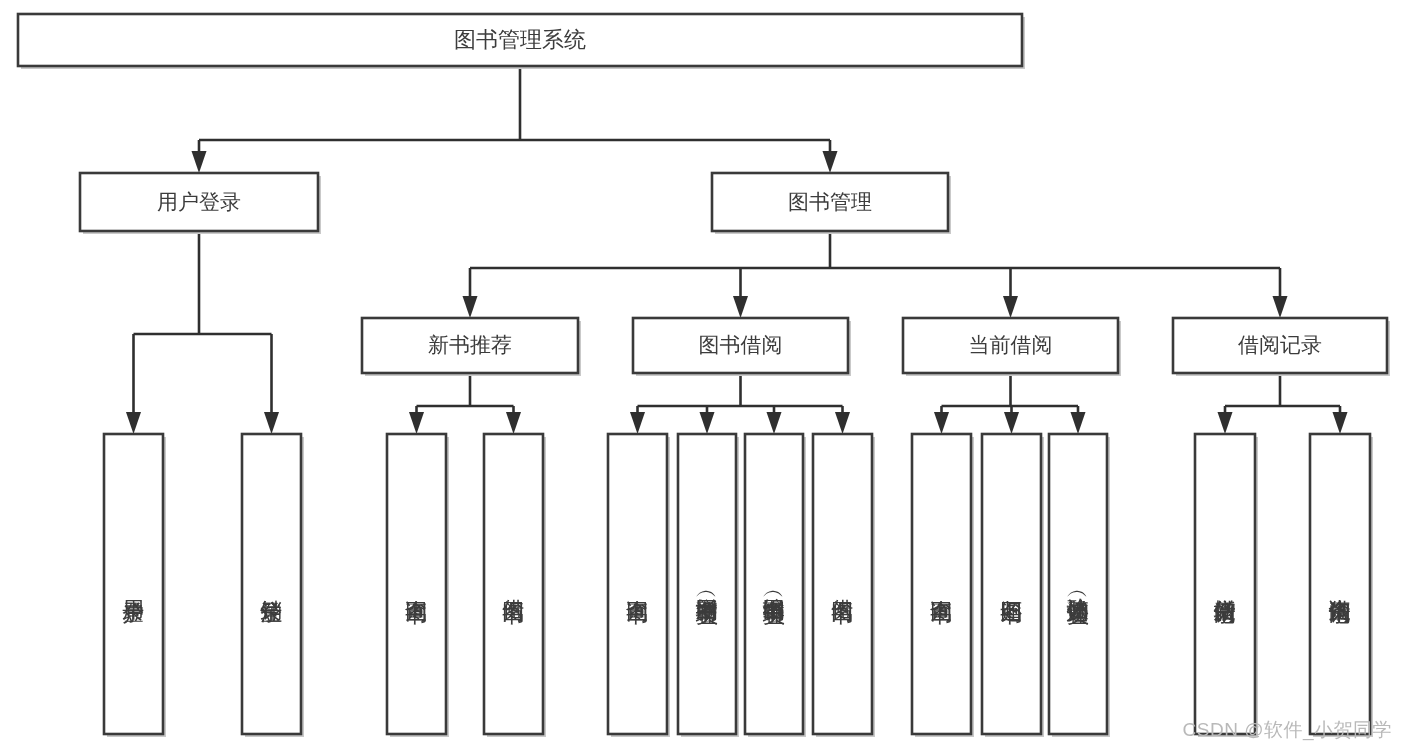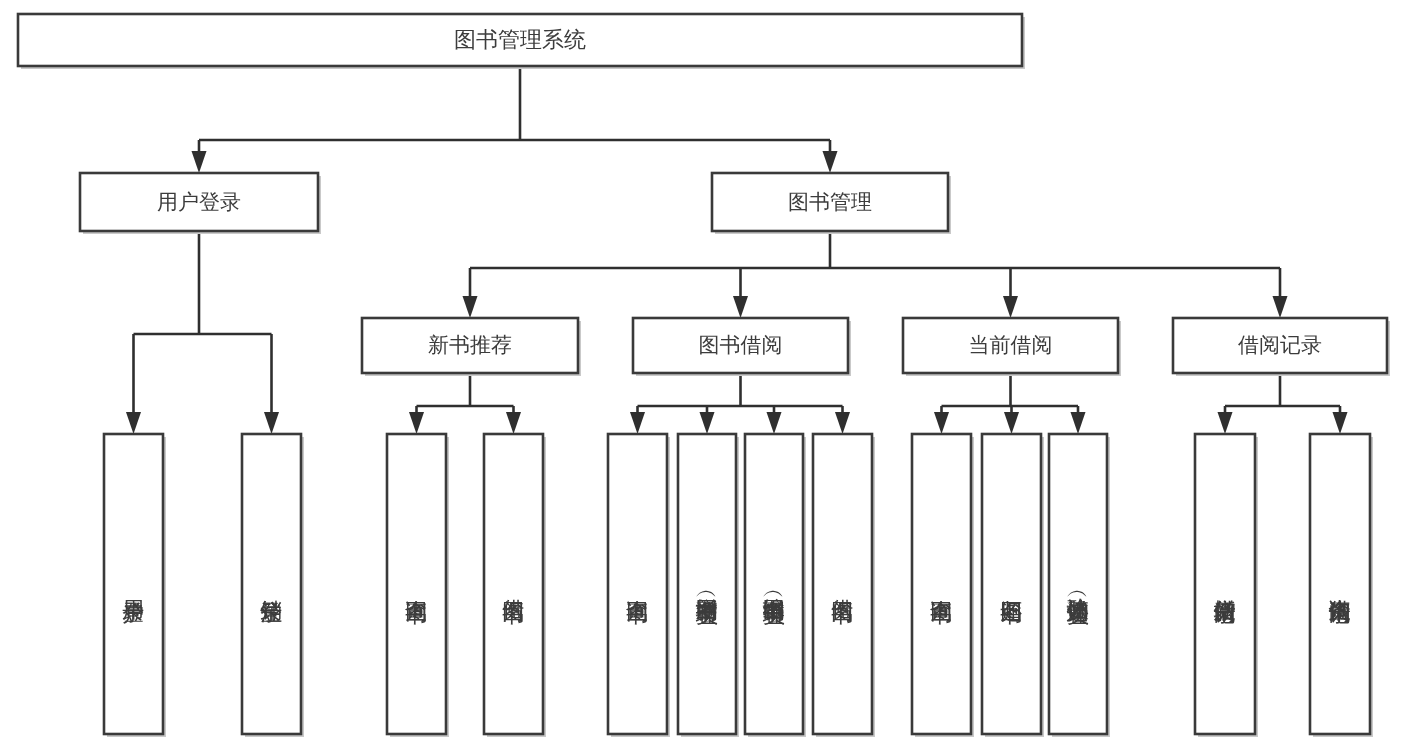--- a/index.html
+++ b/index.html
@@ -236,13 +236,14 @@
         <span class="leaf-label-text">确认归还（管理员）</span>
       </div>
       <div class="leaf-label-cell" style="left: 1195px; top: 434px; width: 60px; height: 300px;">
         <span class="leaf-label-text">新增借阅记录</span>
       </div>
       <div class="leaf-label-cell" style="left: 1310px; top: 434px; width: 60px; height: 300px;">
         <span class="leaf-label-text">查询借阅记录</span>
       </div>
     </div>
 
+  <div id="watermark">CSDN @软件_小贺同学</div>
 </div>
 
 </body></html>

